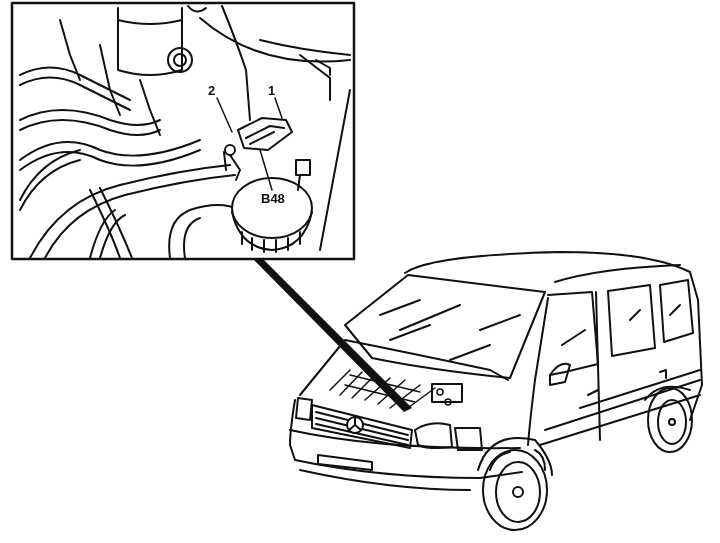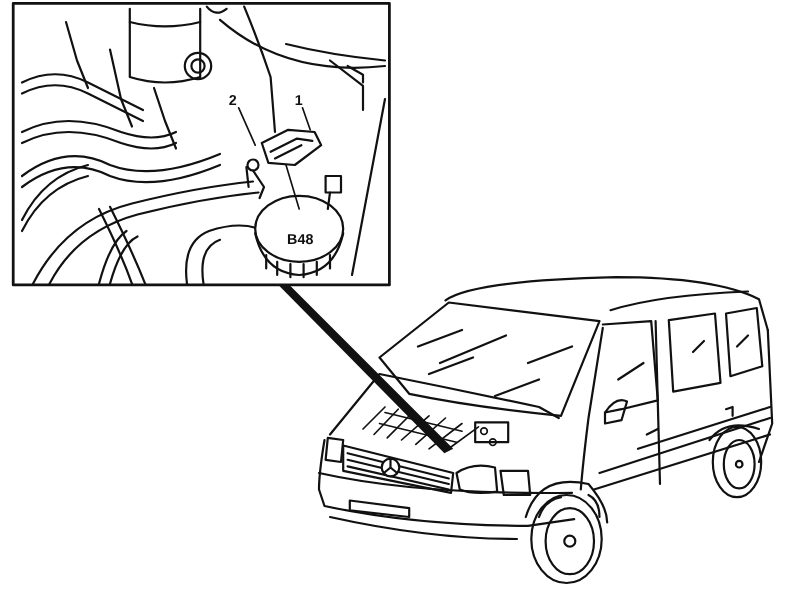--- a/index.html
+++ b/index.html
@@ -133,14 +133,14 @@
       <ellipse cx="672" cy="422" rx="14" ry="22"></ellipse>
       <circle cx="672" cy="422" r="3"></circle>
 
       <path d="M478,470 Q490,430 535,440 Q552,460 552,475"></path>
       <path d="M645,400 Q660,380 690,390"></path>
     </g>
   </svg>
 
   <span class="label" style="left:208px; top:84px;">2</span>
   <span class="label" style="left:268px; top:84px;">1</span>
-  <span class="label" style="left:261px; top:211px;">B48</span>
+  <span class="label" style="left:261px; top:192px;">B48</span>
 </div>
 
 </body></html>

